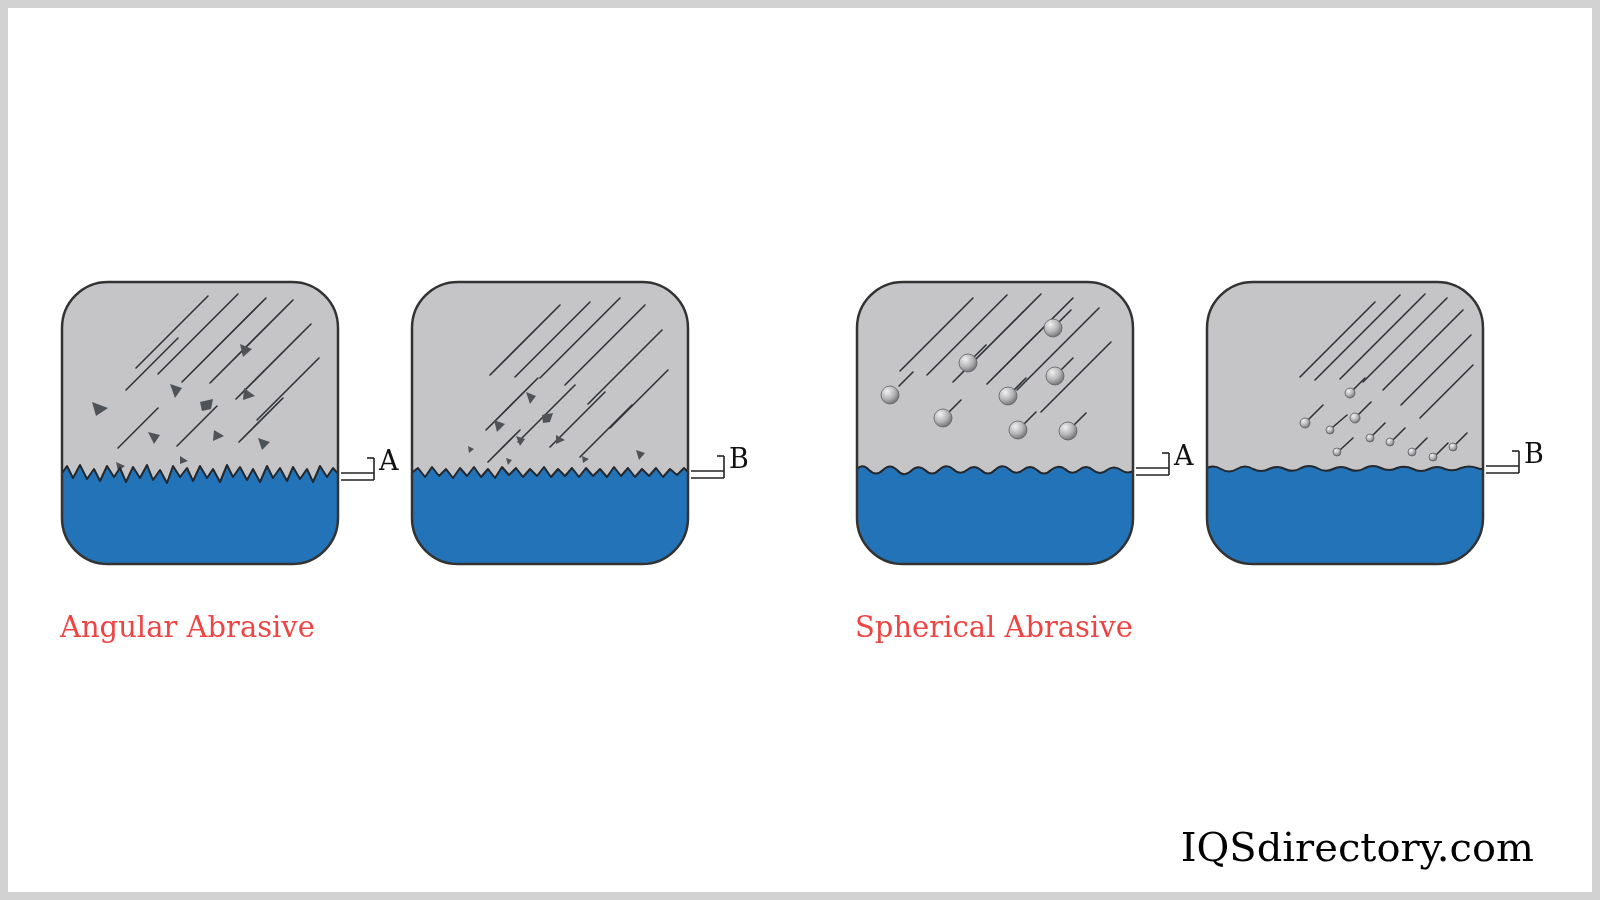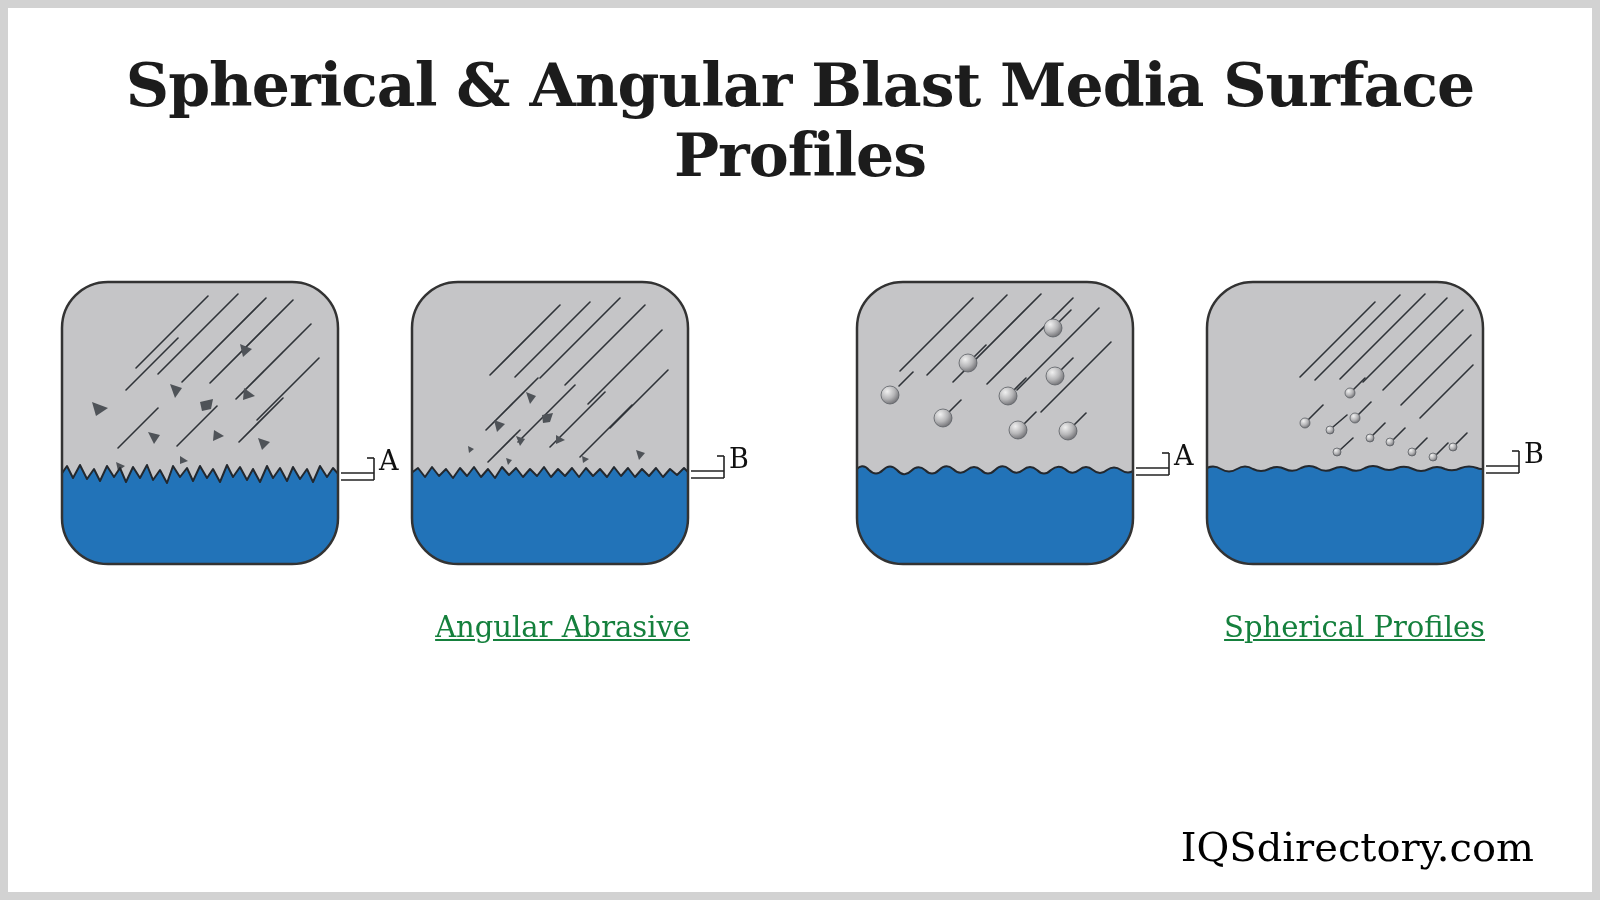--- a/index.html
+++ b/index.html
@@ -25,24 +25,23 @@
   }
   .groups {
     position:absolute; top:272px; left:52px;
     display:flex; gap:100px;
   }
   .group { display:flex; flex-direction:column; }
   .figs { display:flex; gap:5px; }
   .caption {
     margin-top:40px;
     width:630px;
-    text-align:right;
+    text-align:left;
     font-size:29px;
-    color:#15803d;
-    text-decoration:underline;
+    color:#ef4444;
   }
   .watermark {
     position:absolute; right:58px; bottom:22px;
     font-size:40px; color:#000000;
     font-family:"DejaVu Serif", serif;
   }
   
   .panel-bg   { fill:var(--gray,#c5c5c7); }
   .panel-border { fill:none; stroke:var(--line,#333); stroke-width:2.5; }
   .substrate  { fill:var(--blue,#2273b8); }
@@ -51,21 +50,20 @@
   .shard  { fill:#4f5358; }
   .ball   { fill:url(#ballGrad); stroke:#5c6065; stroke-width:0.8; }
   .marker-line { stroke:#222; stroke-width:1.6; }
   .marker-text { font-family:"DejaVu Serif",serif; font-size:27px; fill:#111; }
 </style>
 </head>
 <body>
 
 <div class="page">
 
-  <h1 class="title">Spherical &amp; Angular Blast Media Surface Profiles</h1>
 
   <svg style="position:absolute;width:0;height:0" aria-hidden="true">
     <defs>
       <clipPath id="panelClip">
           <rect x="2" y="2" width="276" height="282" rx="46" ry="46"></rect>
         </clipPath>
       <radialGradient id="ballGrad" cx="35%" cy="30%" r="75%">
         <stop offset="0%" stop-color="#f0f0f0"></stop>
         <stop offset="55%" stop-color="#b6b6b8"></stop>
         <stop offset="100%" stop-color="#6e6e72"></stop>
@@ -248,20 +246,20 @@
           <g>
             <line class="marker-line" x1="281" y1="186" x2="314" y2="186"></line>
             <line class="marker-line" x1="281" y1="193" x2="314" y2="193"></line>
             <line class="marker-line" x1="314" y1="193" x2="314" y2="171"></line>
             <line class="marker-line" x1="307" y1="171" x2="314" y2="171"></line>
             <text class="marker-text" x="319" y="183">B</text>
           </g>
         </svg>
 
       </div>
-      <div class="caption">Spherical Profiles</div>
+      <div class="caption">Spherical Abrasive</div>
     </div>
 
   </div>
 
   <div class="watermark">IQSdirectory.com</div>
 
 </div>
 
 </body></html>

